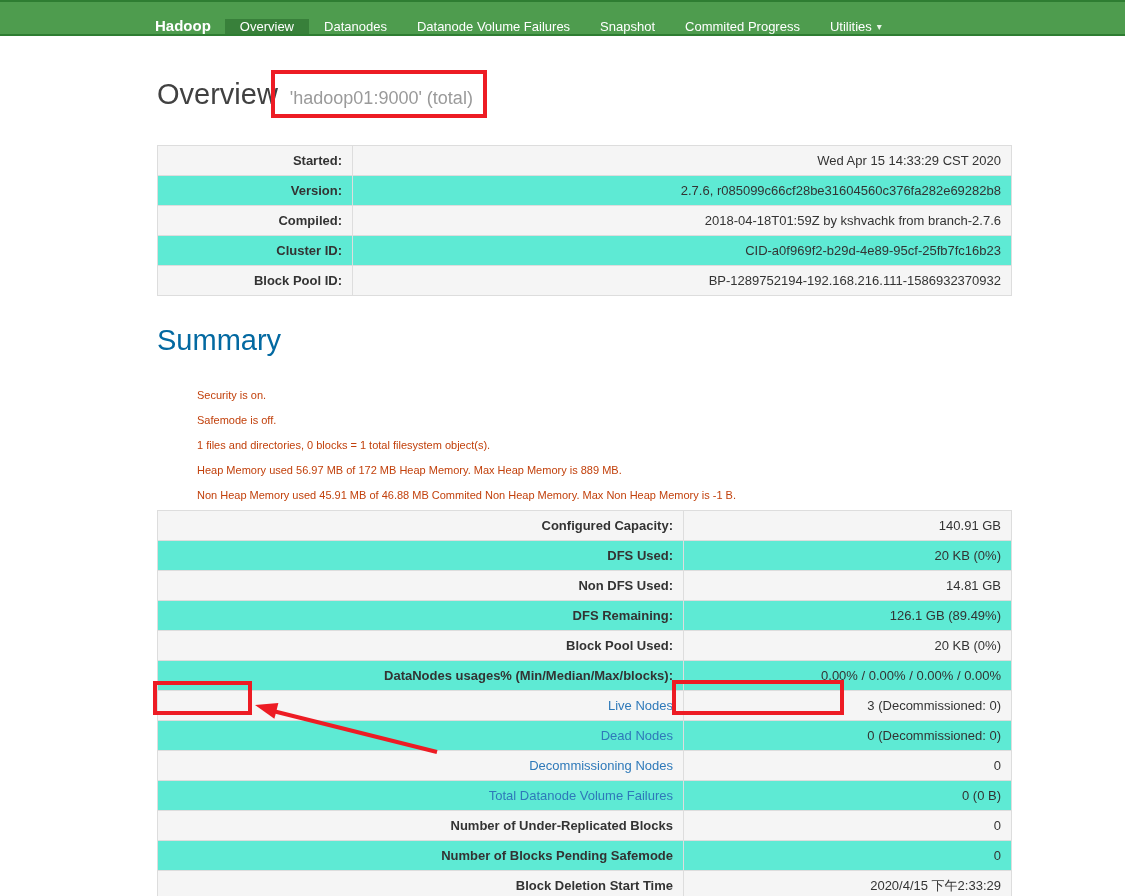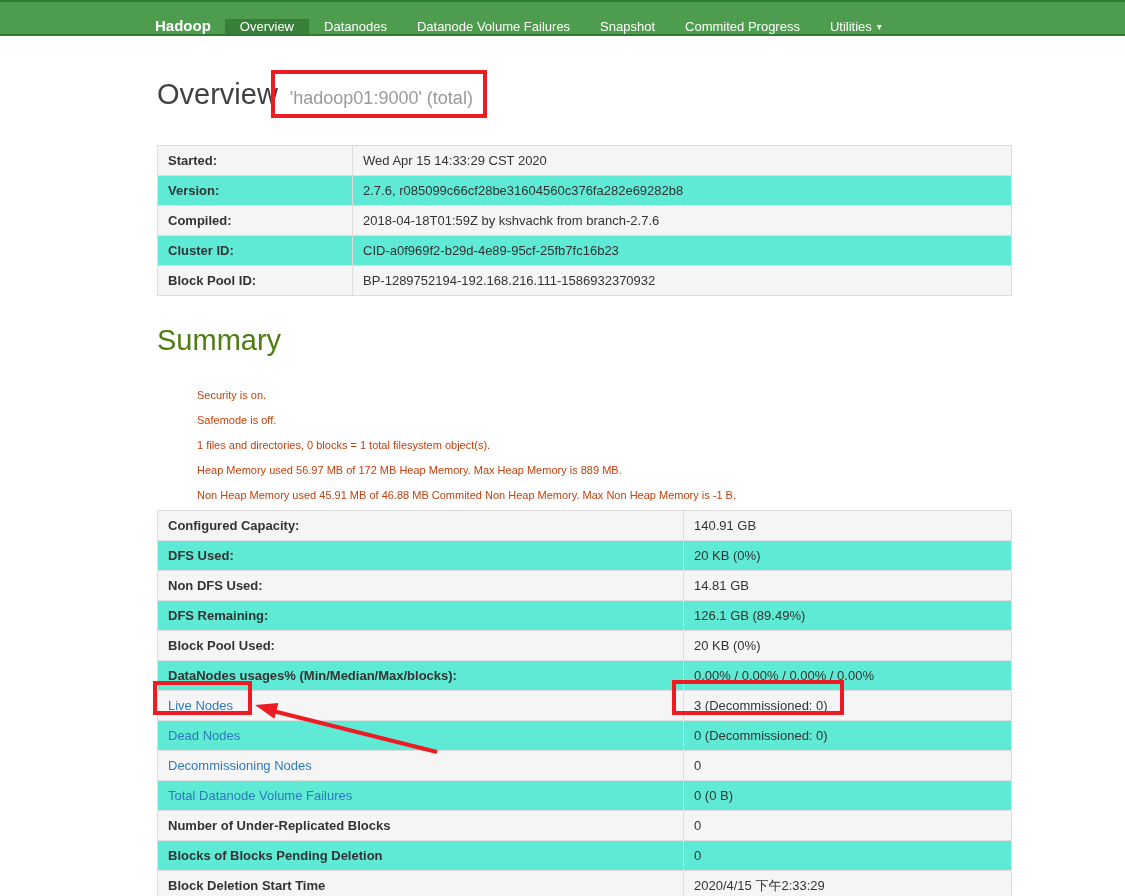--- a/index.html
+++ b/index.html
@@ -33,40 +33,40 @@
 
   
   .container { width:855px; margin-left:157px; }
 
   h1.page-title {
     margin-top:42px; font-size:29px; line-height:33px;
     font-weight:normal; color:#414141;
   }
   h1 .subtitle { font-size:18px; color:#9a9a9a; margin-left:12px; font-weight:normal; }
 
-  table { border-collapse:collapse; width:100%; }
+  table { border-collapse:collapse; width:100%;text-align:right; }
   td {
     border:1px solid #ddd; padding:7px 10px;
     font-size:13px; line-height:15px; color:#333;
     background:#5eead4;
   }
   tr:nth-child(odd) td { background:var(--stripe-gray,#f5f5f5); }
   td.label { font-weight:bold; }
   .info-table { margin-top:30px; }
   .info-table td.label { width:195px; }
   .sum-table { margin-top:2px; }
   .sum-table td.label { width:526px; }
   td.label a {
     color:var(--link-blue,#2e79b9); text-decoration:none; font-weight:normal;
     cursor:pointer;
   }
 
   h2.summary-title {
     margin-top:28px; font-size:29px; line-height:33px;
-    font-weight:normal; color:#4d7c0f;
+    font-weight:normal; color:#0369a1;
   }
   .summary-lines { margin-top:26px; }
   .summary-line { font-size:11px; height:25px; line-height:25px; color:#c2410c;margin-left:40px; }
 
   
   .annotations {
     position:absolute; left:0; top:0; width:1125px; height:896px;
     pointer-events:none;
   }
   .anno-box {
@@ -180,21 +180,21 @@
       </tr>
       <tr>
         <td class="label"><a>Total Datanode Volume Failures</a></td>
         <td>0 (0 B)</td>
       </tr>
       <tr>
         <td class="label">Number of Under-Replicated Blocks</td>
         <td>0</td>
       </tr>
       <tr>
-        <td class="label">Blocks of Blocks Pending Deletion</td>
+        <td class="label">Number of Blocks Pending Safemode</td>
         <td>0</td>
       </tr>
       <tr>
         <td class="label">Block Deletion Start Time</td>
         <td>2020/4/15 下午2:33:29</td>
       </tr>
     </tbody>
   </table>
 
 </div>

